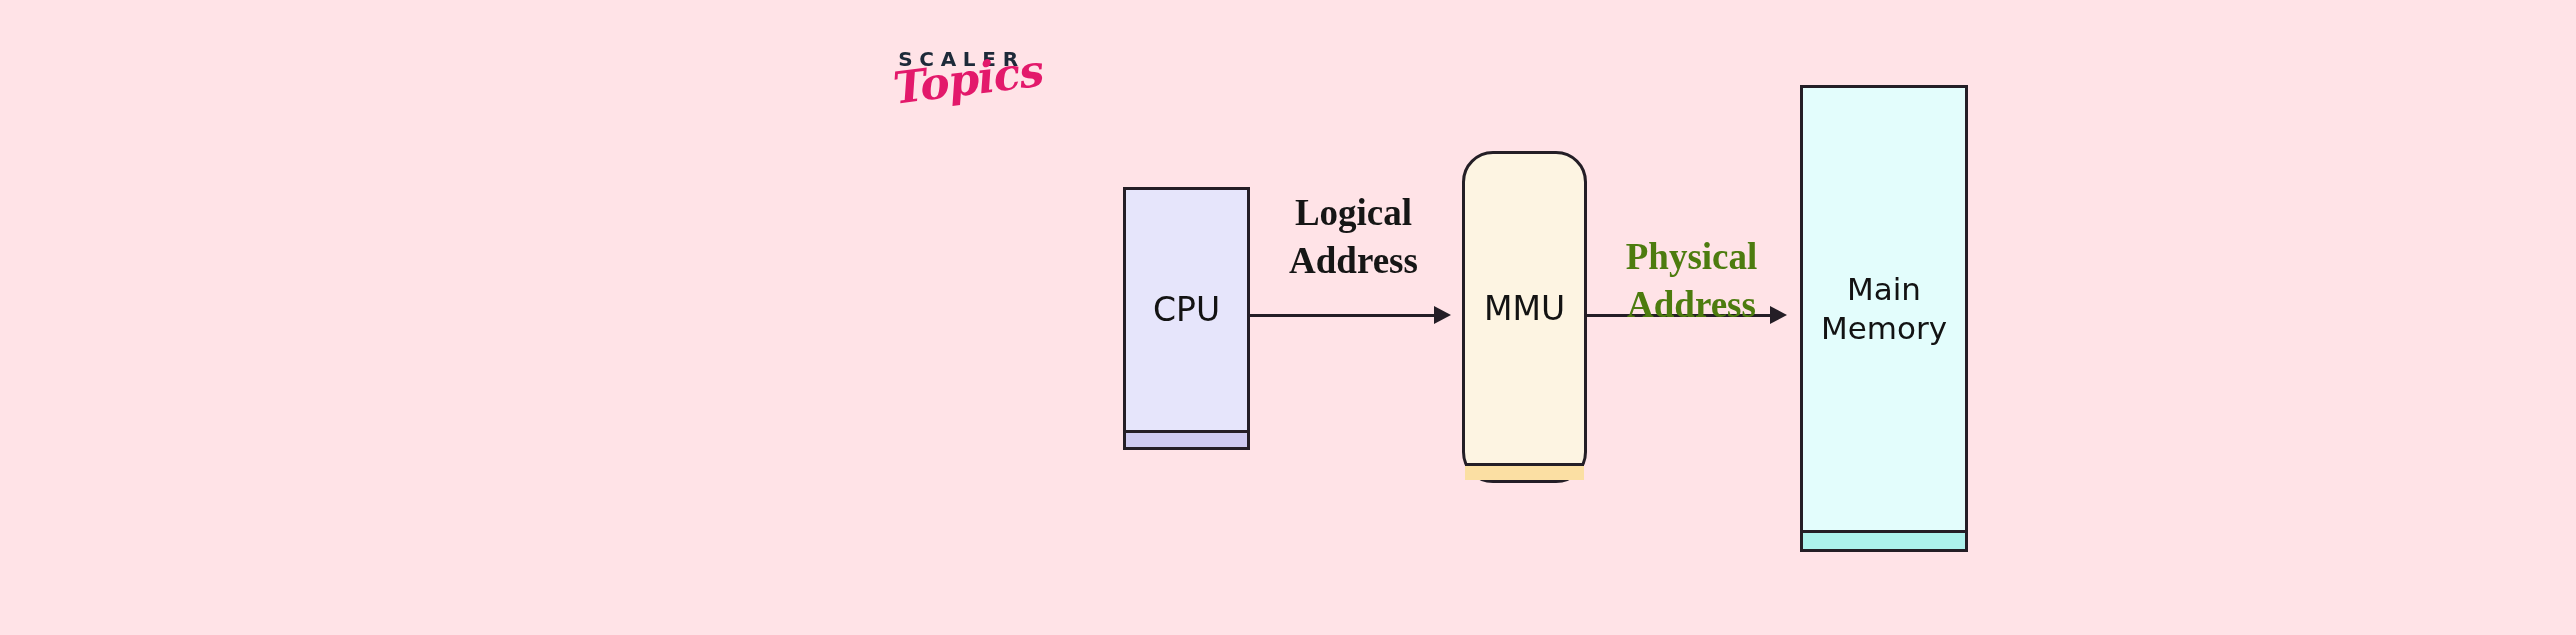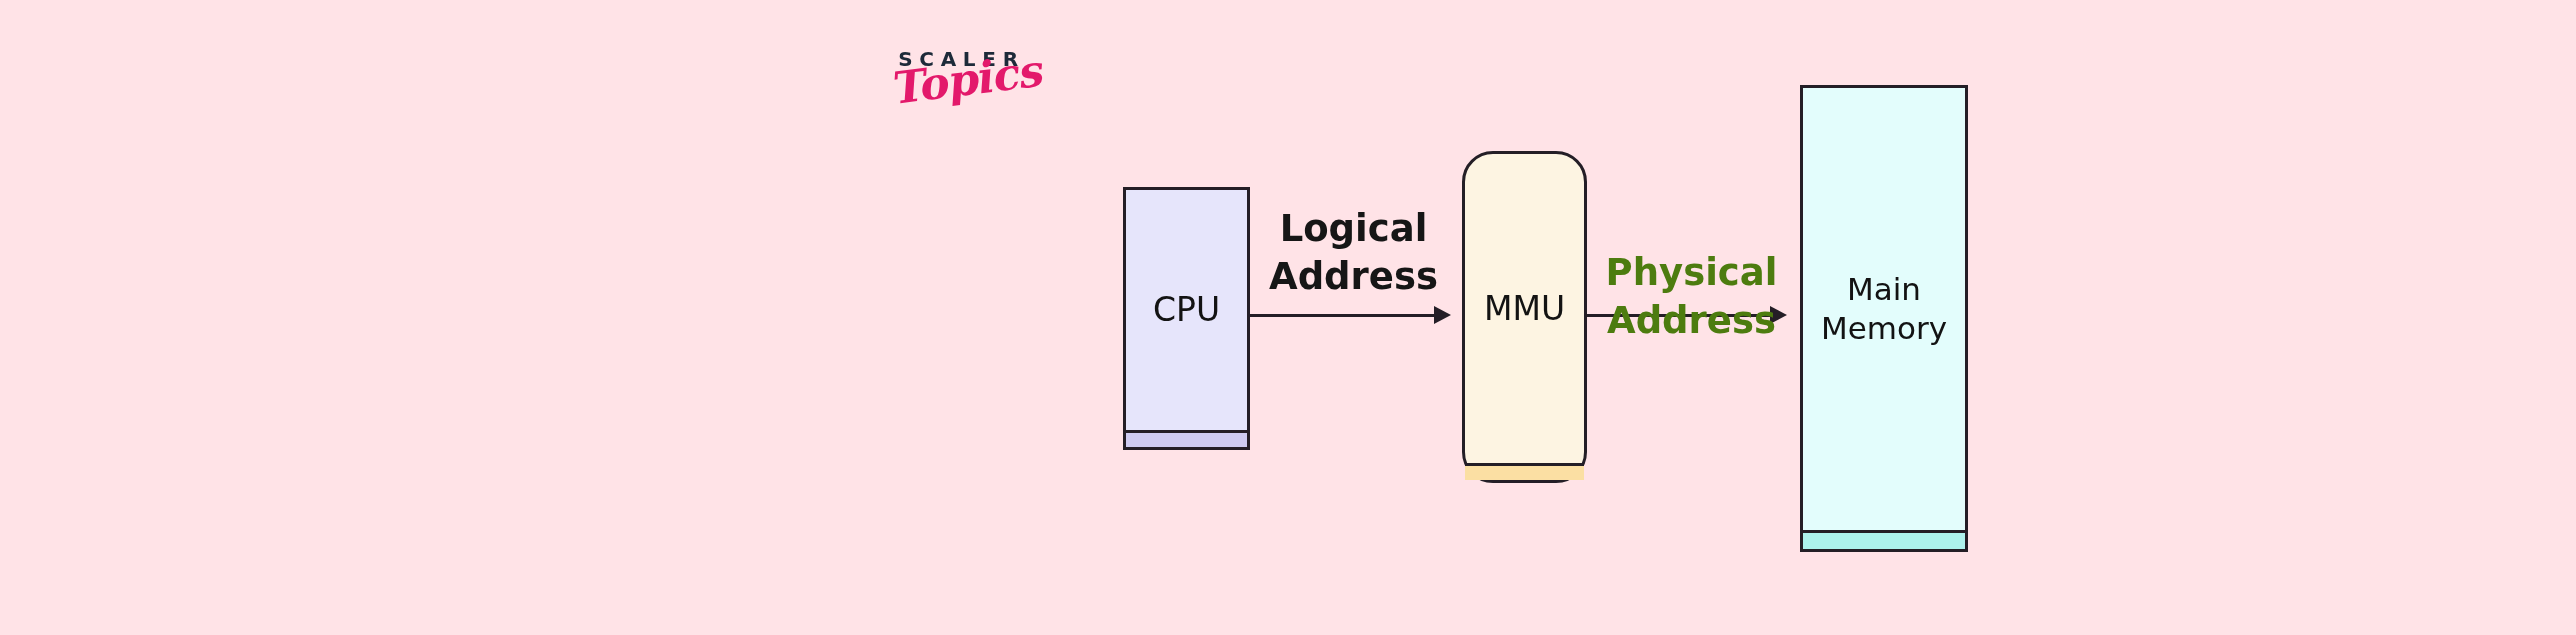--- a/index.html
+++ b/index.html
@@ -92,26 +92,27 @@
     border-left-style: solid;
   }
   .arrow1-line { left: 1250px; width: 185px; }
   .arrow1-head { left: 1434px; }
   .arrow2-line { left: 1587px; width: 183px; }
   .arrow2-head { left: 1770px; }
 
   
   .arrow-label {
     position: absolute;
-    top: 205px;
+    top: 189px;
     width: 227px;
     text-align: center;
     font-weight: bold;
     font-size: 37px;
     line-height: 1.3;
+    font-family: Liberation Serif, serif;
   }
   .arrow-label-1 { left: 1240px; }
   .arrow-label-2 { left: 1578px; }
 </style>
 </head>
 <body>
 
 <div class="canvas" style="background-color: rgb(255, 227, 231);">
 
   <div class="logo">

